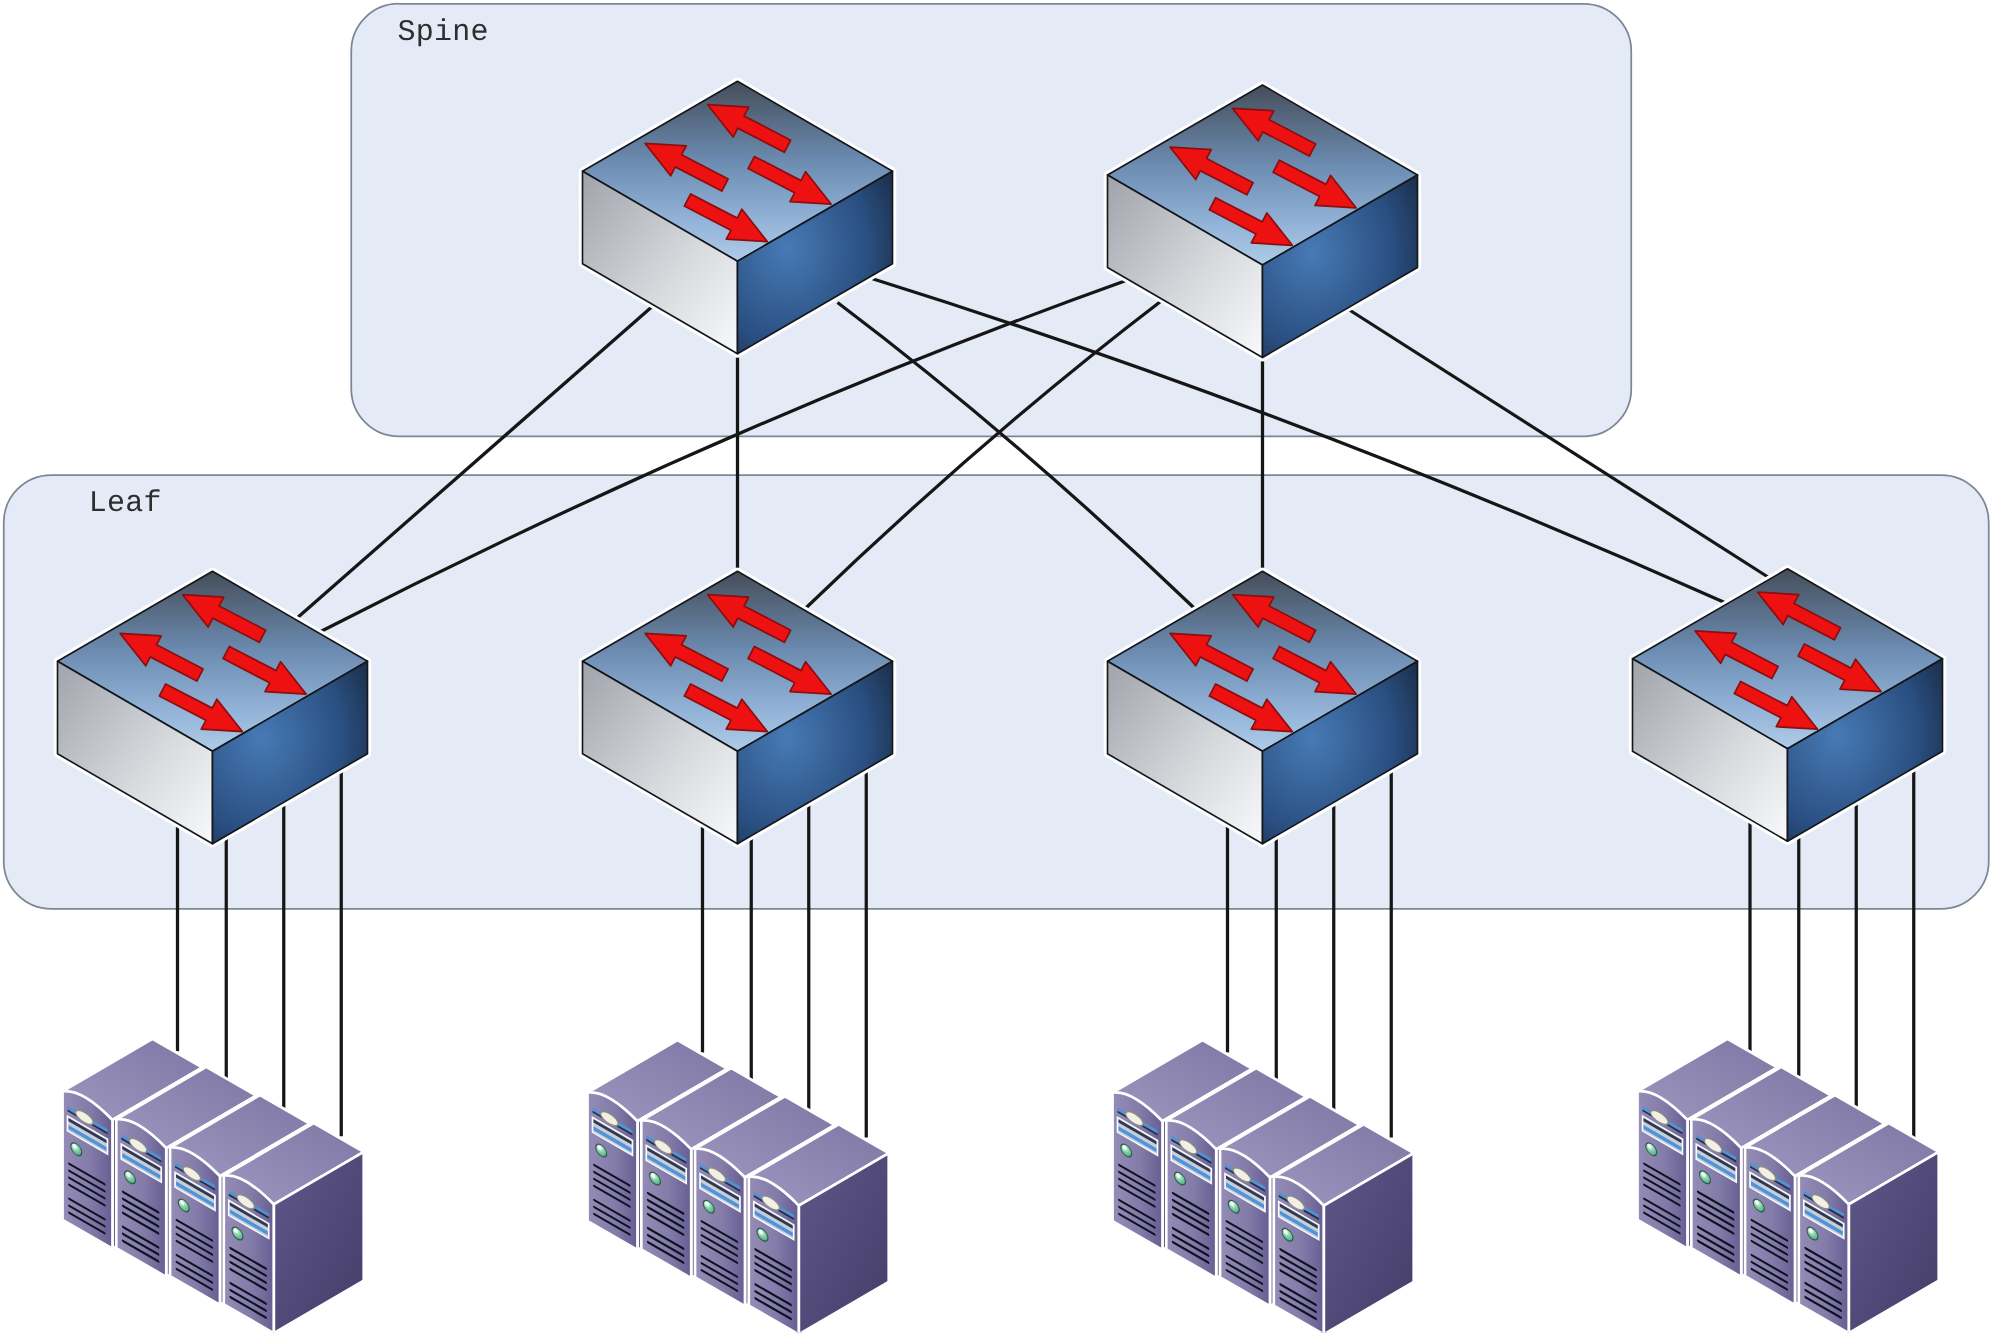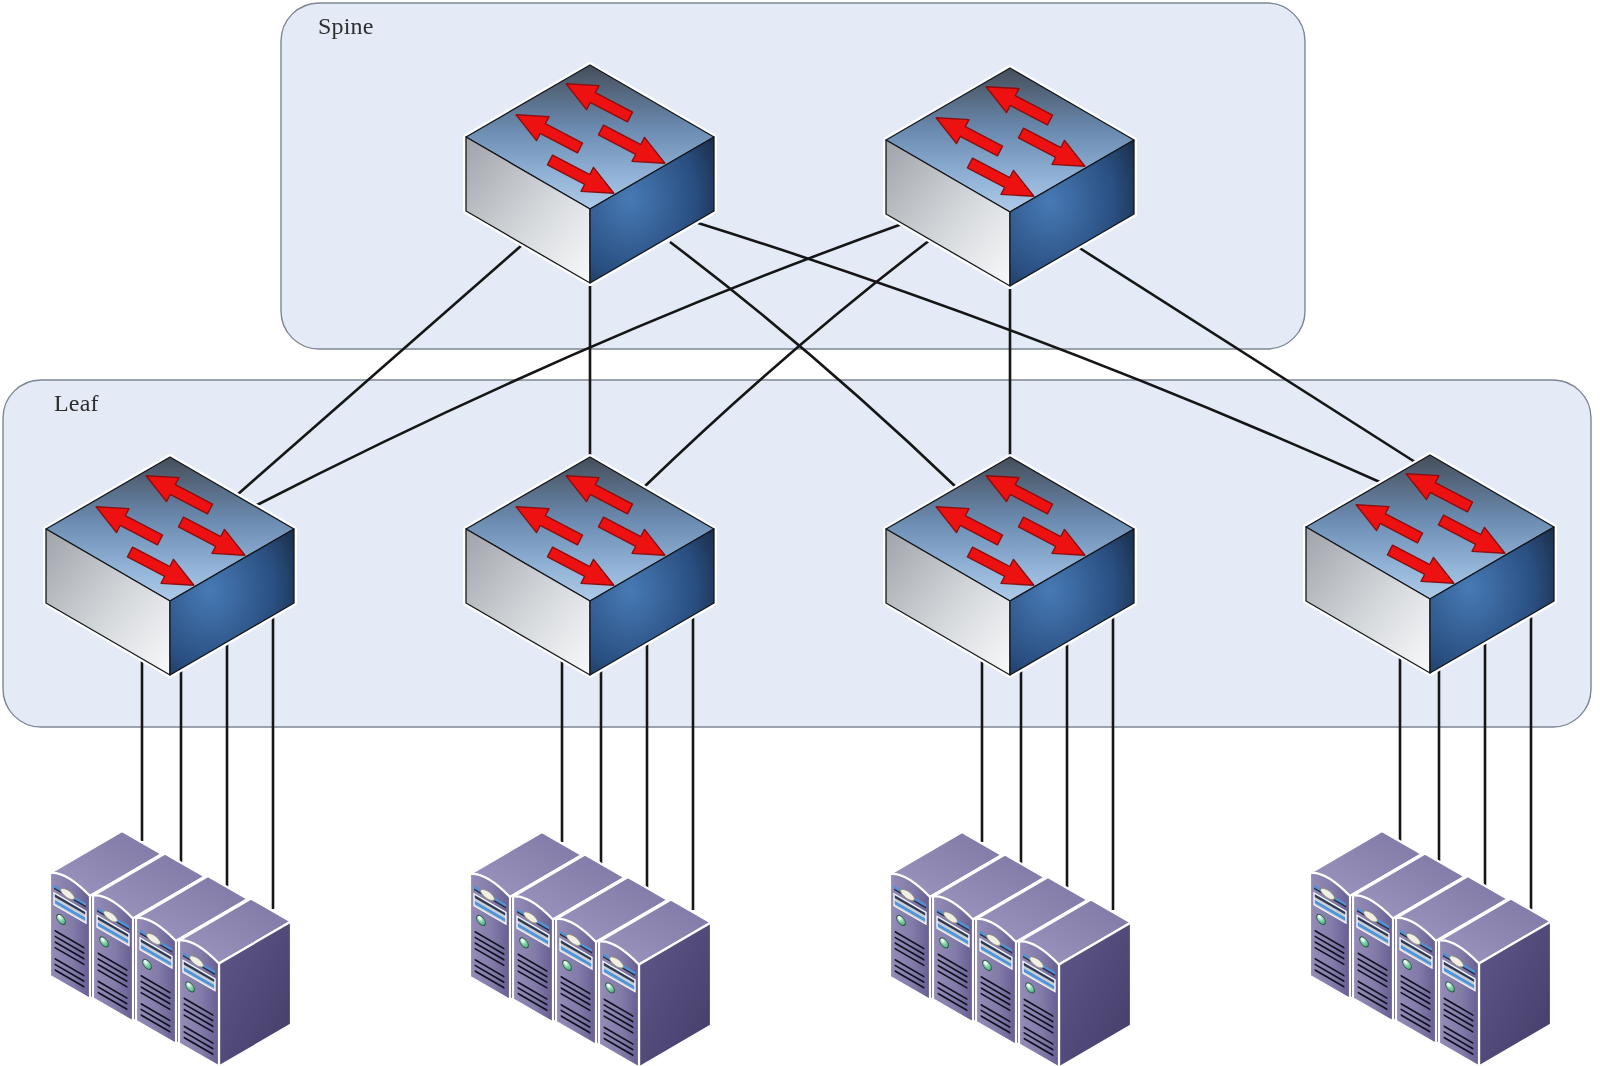--- a/index.html
+++ b/index.html
@@ -16,21 +16,21 @@
     width: 1600px;
     height: 1066px;
   }
   .stage svg {
     position: absolute;
     left: 0;
     top: 0;
   }
   .zone-label {
     position: absolute;
-    font-family: Liberation Serif, serif;
+    font-family: Liberation Mono, monospace;
     font-size: 24px;
     line-height: 1.15;
     color: #2e2e2e;
     letter-spacing: 0.2px;
     user-select: none;
   }
   .arrow {
     fill: #ee1111;
     stroke: #8c0e0e;
     stroke-width: 1.4;
@@ -176,14 +176,14 @@
       </g>
     <g id="layer-servers">
         <use href="#server-group-symbol" xlink:href="#server-group-symbol" x="50" y="873"></use>
         <use href="#server-group-symbol" xlink:href="#server-group-symbol" x="470" y="874"></use>
         <use href="#server-group-symbol" xlink:href="#server-group-symbol" x="890" y="874"></use>
         <use href="#server-group-symbol" xlink:href="#server-group-symbol" x="1310" y="873"></use>
       </g>
   </svg>
 
   <div class="zone-label" style="left:318px; top:13px;">Spine</div>
-  <div class="zone-label" style="left:54px; top:390px;">Leaf</div>
+  <div class="zone-label" style="left:71px; top:390px;">Leaf</div>
 </div>
 
 </body></html>

